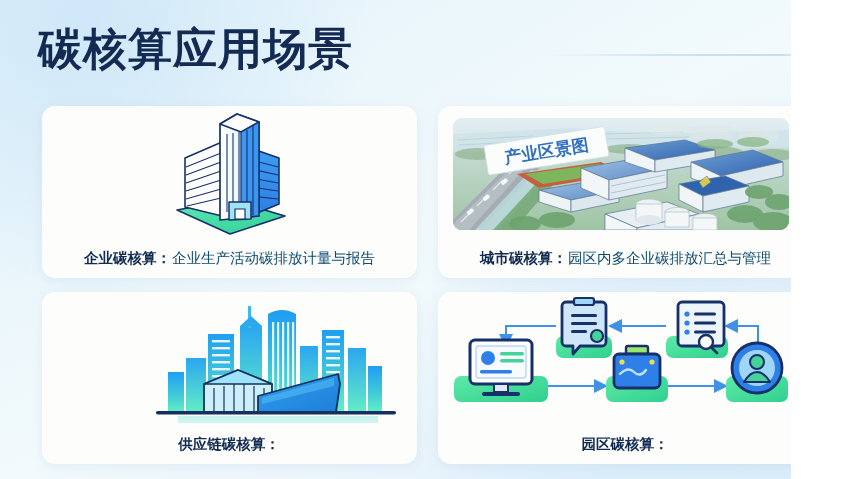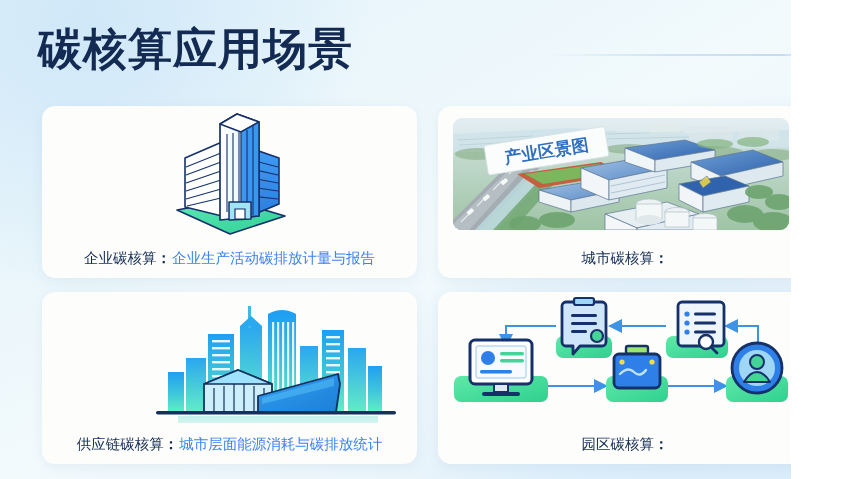--- a/index.html
+++ b/index.html
@@ -111,30 +111,30 @@
     flex: 0 0 auto;
     height: 40px;
     display: flex;
     align-items: center;
     justify-content: center;
     font-size: 14.5px;
     color: #23386a;
     white-space: nowrap;
   }
   .cap-label {
-    font-weight: normal;
+    font-weight: bold;
     color: #102a52;
   }
   .cap-colon {
     font-weight: bold;
     color: #102a52;
     margin-right: 1px;
   }
   .cap-desc {
-    color: #3b82f6;
+    color: #0c4a6e;
   }
 
   
   .bld-wrap {
     position: absolute;
     left: 0; top: 0; right: 0; bottom: 0;
   }
 
   
   .park {
@@ -369,20 +369,21 @@
             <g transform="rotate(-9 92 30)">
               <rect x="32" y="18" width="122" height="30" rx="2" fill="#fbfdfd" stroke="#d4dfe4" stroke-width="0.8"></rect>
               <text x="93" y="39" text-anchor="middle" font-family="'Liberation Sans', sans-serif" font-size="17" font-weight="bold" fill="#2f6fc0" stroke="#ffffff" stroke-width="0.6" paint-order="stroke">产业区景图</text>
             </g>
           </svg>
         </div>
       </div>
       <div class="card-caption">
         <span class="cap-label">城市碳核算</span>
           <span class="cap-colon">：</span>
+          <span class="cap-desc">园区内多企业碳排放汇总与管理</span>
       </div>
     </div>
 
     <div class="card">
       <div class="card-art">
         <div class="city-wrap">
           <svg width="375" height="131" viewBox="0 0 375 131">
             <defs>
               <linearGradient id="cityg" x1="0" y1="0" x2="0" y2="1">
                 <stop offset="0" stop-color="#1f9ff2"></stop>
@@ -462,21 +463,20 @@
               <rect x="-6" y="111" width="240" height="3.4" rx="1.7" fill="#14305e"></rect>
 
               <rect x="16" y="116" width="200" height="26" fill="url(#reflg)"></rect>
             </g>
           </svg>
         </div>
       </div>
       <div class="card-caption">
         <span class="cap-label">供应链碳核算</span>
           <span class="cap-colon">：</span>
-          <span class="cap-desc">城市层面能源消耗与碳排放统计</span>
       </div>
     </div>
 
     <div class="card">
       <div class="card-art">
         <div class="flow-wrap">
           <svg width="375" height="131" viewBox="0 0 375 131">
             <defs>
               <linearGradient id="plat" x1="0" y1="0" x2="1" y2="1">
                 <stop offset="0" stop-color="#5fe9a8"></stop>

